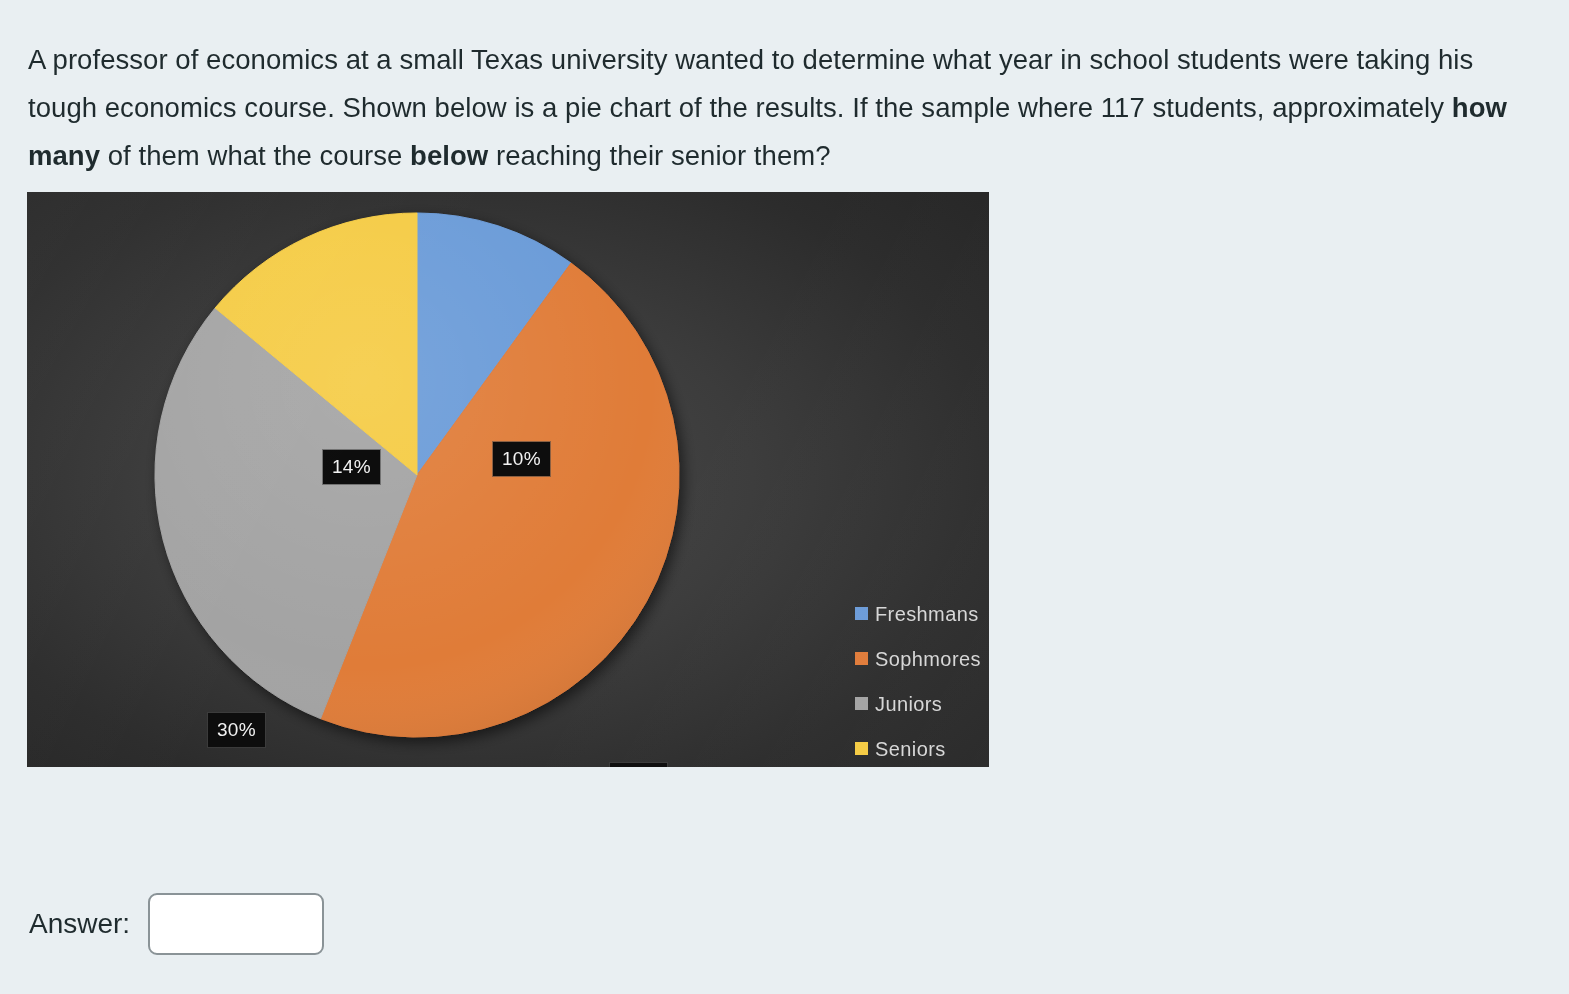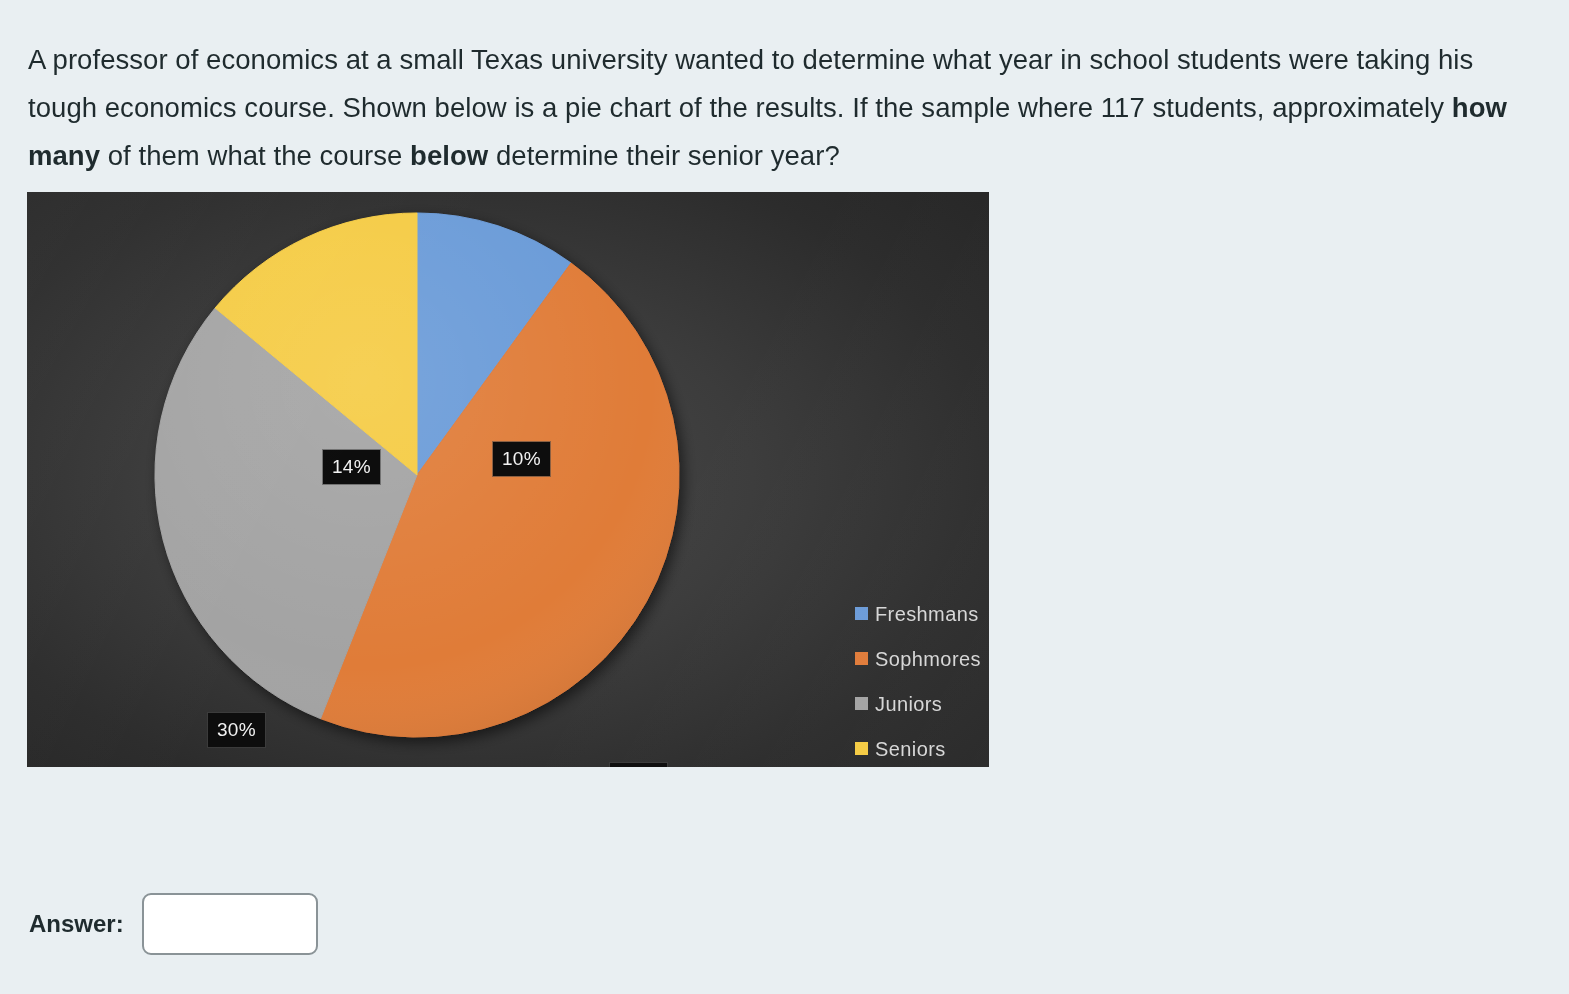--- a/index.html
+++ b/index.html
@@ -106,44 +106,43 @@
 
   
   .answer-row {
     position: absolute;
     left: 29px;
     top: 893px;
     display: flex;
     align-items: center;
   }
   .answer-label {
-    font-size: 24px;
+    font-size: 28px;
     color: #1f2b2e;
     margin-right: 18px;
-    font-weight: bold;
   }
   .answer-input {
     width: 176px;
     height: 62px;
     box-sizing: border-box;
     background: #ffffff;
     border: 2px solid #8a9397;
     border-radius: 9px;
     font-size: 24px;
     font-family: "Liberation Sans", sans-serif;
     color: #1f2b2e;
     padding: 0 10px;
     outline: none;
   }
 </style>
 </head>
 <body style="background: rgb(233, 239, 242);">
 
 <div class="question">
-  <span>A professor of economics at a small Texas university wanted to determine what year in school students were taking his tough economics course. Shown below is a pie chart of the results. If the sample where 117 students, approximately </span><b>how many</b><span> of them what the course </span><b>below</b><span> determine their senior year?</span>
+  <span>A professor of economics at a small Texas university wanted to determine what year in school students were taking his tough economics course. Shown below is a pie chart of the results. If the sample where 117 students, approximately </span><b>how many</b><span> of them what the course </span><b>below</b><span> reaching their senior them?</span>
 </div>
 
 <div class="chart-panel">
 
   <div class="pie-wrap">
     <svg class="pie-svg" width="962" height="575" viewBox="0 0 962 575">
       <defs>
         <filter id="pieShadow" x="-30%" y="-30%" width="160%" height="160%">
           <feDropShadow dx="4" dy="5" stdDeviation="7" flood-color="#000000" flood-opacity="0.55"></feDropShadow>
         </filter>

